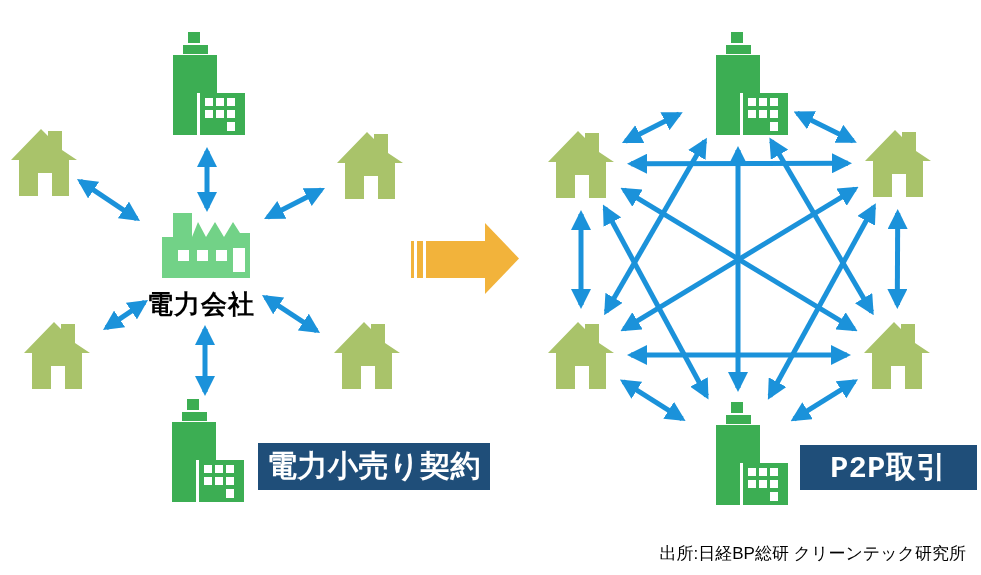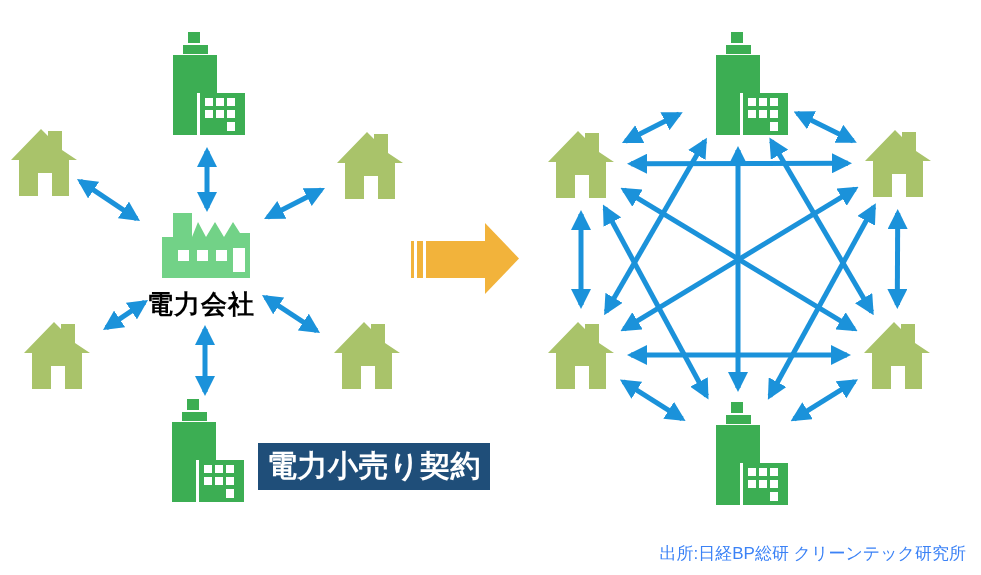--- a/index.html
+++ b/index.html
@@ -148,14 +148,15 @@
       </g>
       <g>
         <rect x="411" y="241" width="3" height="37" fill="#f2b33b"></rect>
         <rect x="417" y="241" width="6" height="37" fill="#f2b33b"></rect>
         <rect x="426" y="241" width="63" height="37" fill="#f2b33b"></rect>
         <polygon points="485,223 519,258.5 485,294" fill="#f2b33b"></polygon>
       </g>
     </svg>
   <div class="hub-label" style="color: rgb(0, 0, 0);">電力会社</div>
   <div class="caption" id="cap-left" style="background: rgb(31, 78, 121); color: rgb(255, 255, 255);">電力小売り契約</div>
-  <div class="source" style="color: #3b82f6;">出所:日経BP総研 クリーンテック研究所</div>
+  <div class="caption" id="cap-right" style="background: rgb(31, 78, 121); color: rgb(255, 255, 255);">P2P取引</div>
+  <div class="source" style="color: #000000;">出所:日経BP総研 クリーンテック研究所</div>
 </div>
 
 </body></html>

